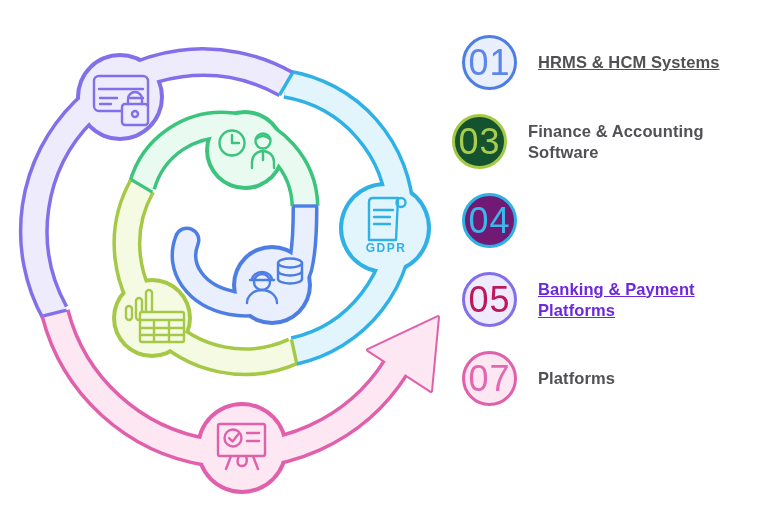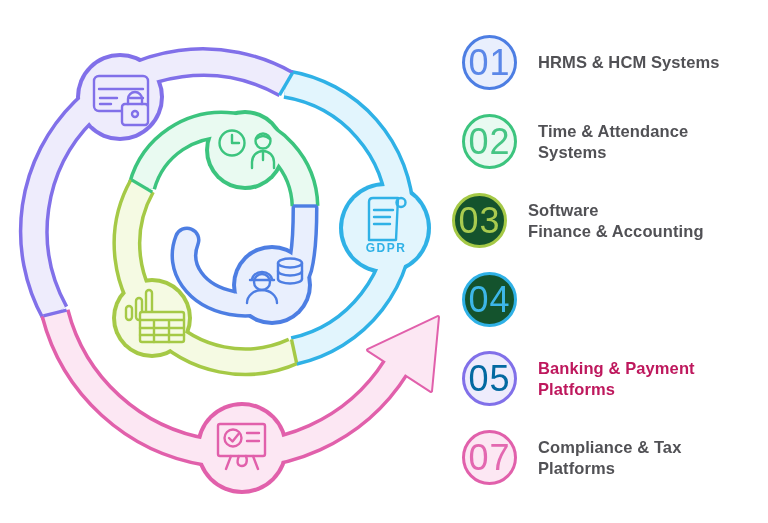--- a/index.html
+++ b/index.html
@@ -127,54 +127,46 @@
       <path d="M 229 438 L 232.5 441.5 L 238.5 434"></path>
       <path d="M 247 433 H 259 M 247 441 H 259"></path>
       <path d="M 231 456 L 226 469 M 253 456 L 258 469"></path>
       <path d="M 239 456 C 236 463 238 466 242 466 C 246 466 248 462 246 456"></path>
     </g>
   </svg>
 
   <div class="list">
   <div class="row">
     <div class="num" style="border-color: rgb(77, 126, 227); background: rgb(233, 239, 253); color: rgb(91, 135, 232);">01</div>
-    <div class="label" style="color: rgb(81, 81, 85);">
+    <div class="label" style="color: rgb(81, 81, 85); text-decoration: underline;">
           <div>HRMS &amp; HCM Systems</div>
         </div>
   </div>
 
+
   <div class="row">
-    <div class="num" style="border-color: rgb(60, 196, 126); background: rgb(233, 250, 241); color: rgb(70, 197, 132);">02</div>
+    <div class="num" style="border-color: rgb(165, 201, 70); background: #14532d; color: rgb(169, 203, 79); margin-left: 16px;">03</div>
     <div class="label" style="color: rgb(81, 81, 85);">
-          <div>Time &amp; Attendance</div>
-          <div>Systems</div>
+          <div>Finance &amp; Accounting</div>
+          <div>Software</div>
         </div>
   </div>
 
   <div class="row">
-    <div class="num" style="border-color: rgb(165, 201, 70); background: #14532d; color: rgb(169, 203, 79); margin-left: 16px;">03</div>
-    <div class="label" style="color: rgb(81, 81, 85);">
-          <div>Software</div>
-          <div>Finance &amp; Accounting</div>
-        </div>
+    <div class="num" style="border-color: rgb(47, 177, 230); background: #701a75; color: rgb(61, 183, 232);">04</div>
   </div>
 
   <div class="row">
-    <div class="num" style="border-color: rgb(47, 177, 230); background: #14532d; color: rgb(61, 183, 232);">04</div>
-  </div>
-
-  <div class="row">
-    <div class="num" style="border-color: rgb(129, 112, 233); background: rgb(238, 236, 252); color: #0369a1;">05</div>
-    <div class="label" style="color: #be185d;">
+    <div class="num" style="border-color: rgb(129, 112, 233); background: rgb(238, 236, 252); color: #be185d;">05</div>
+    <div class="label" style="color: #6d28d9; text-decoration: underline;">
           <div>Banking &amp; Payment</div>
           <div>Platforms</div>
         </div>
   </div>
 
   <div class="row">
     <div class="num" style="border-color: rgb(225, 96, 171); background: rgb(252, 231, 243); color: rgb(227, 104, 176);">07</div>
     <div class="label" style="color: rgb(81, 81, 85);">
-          <div>Compliance &amp; Tax</div>
           <div>Platforms</div>
         </div>
   </div>
 </div>
 </div>
 
 </body></html>

